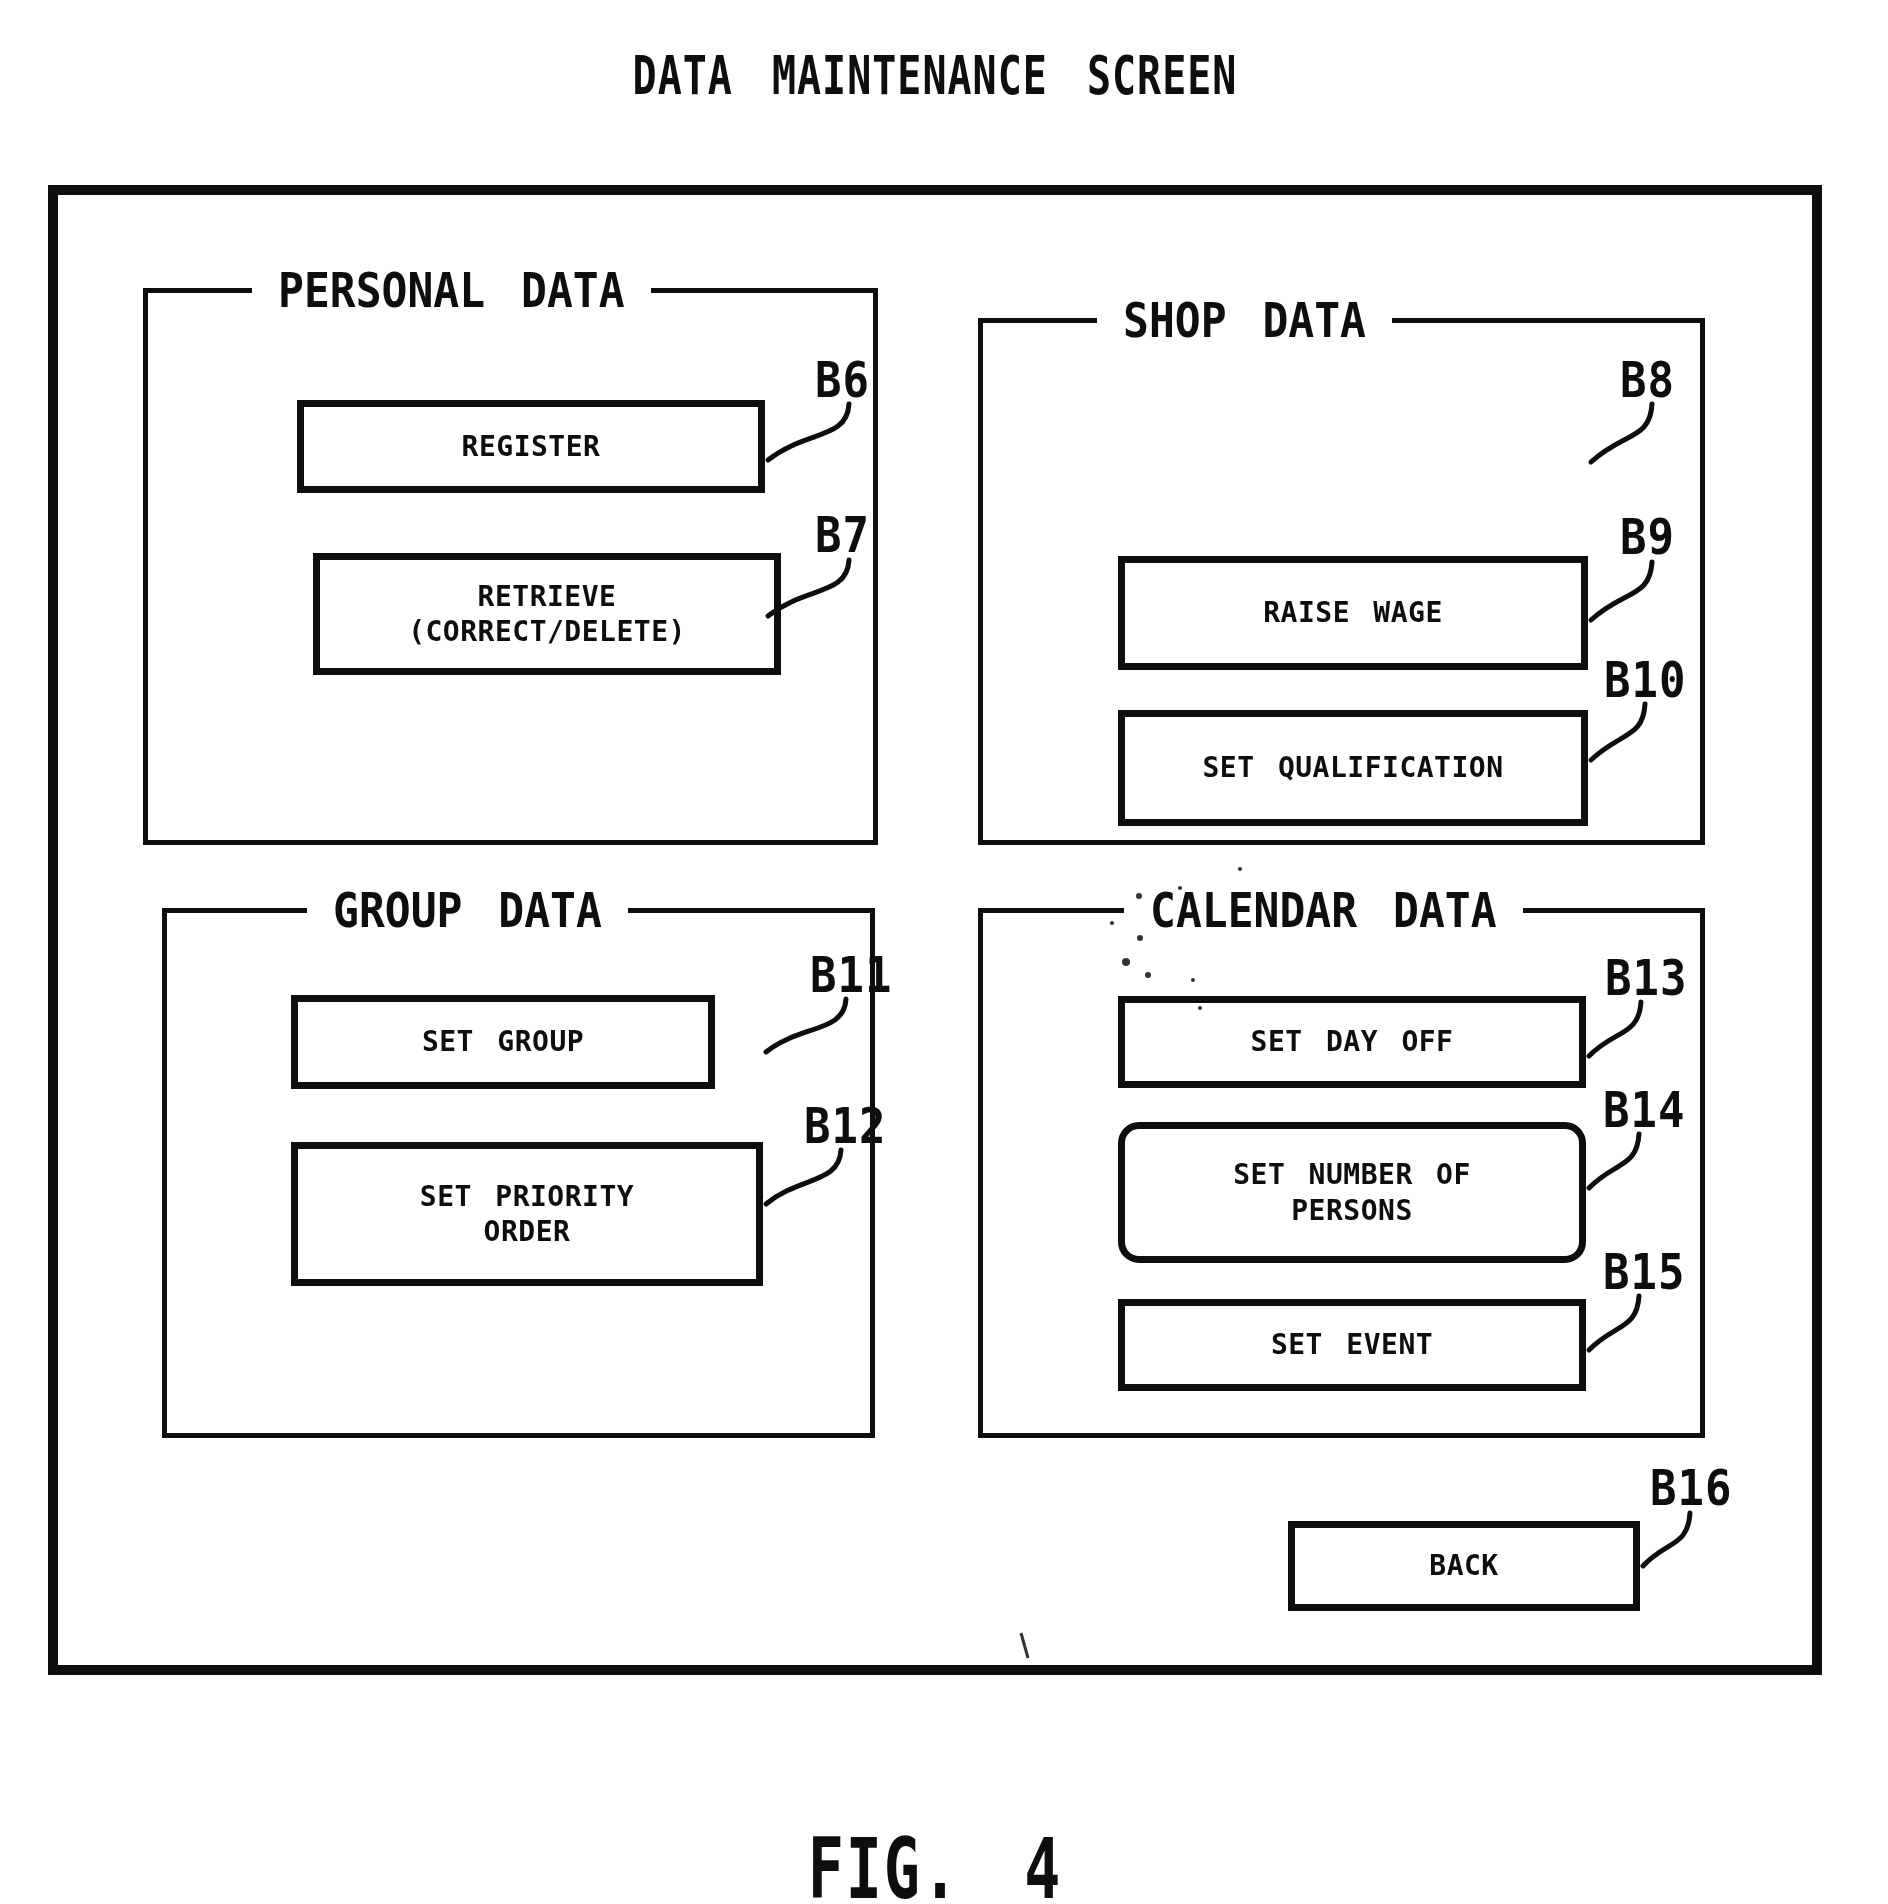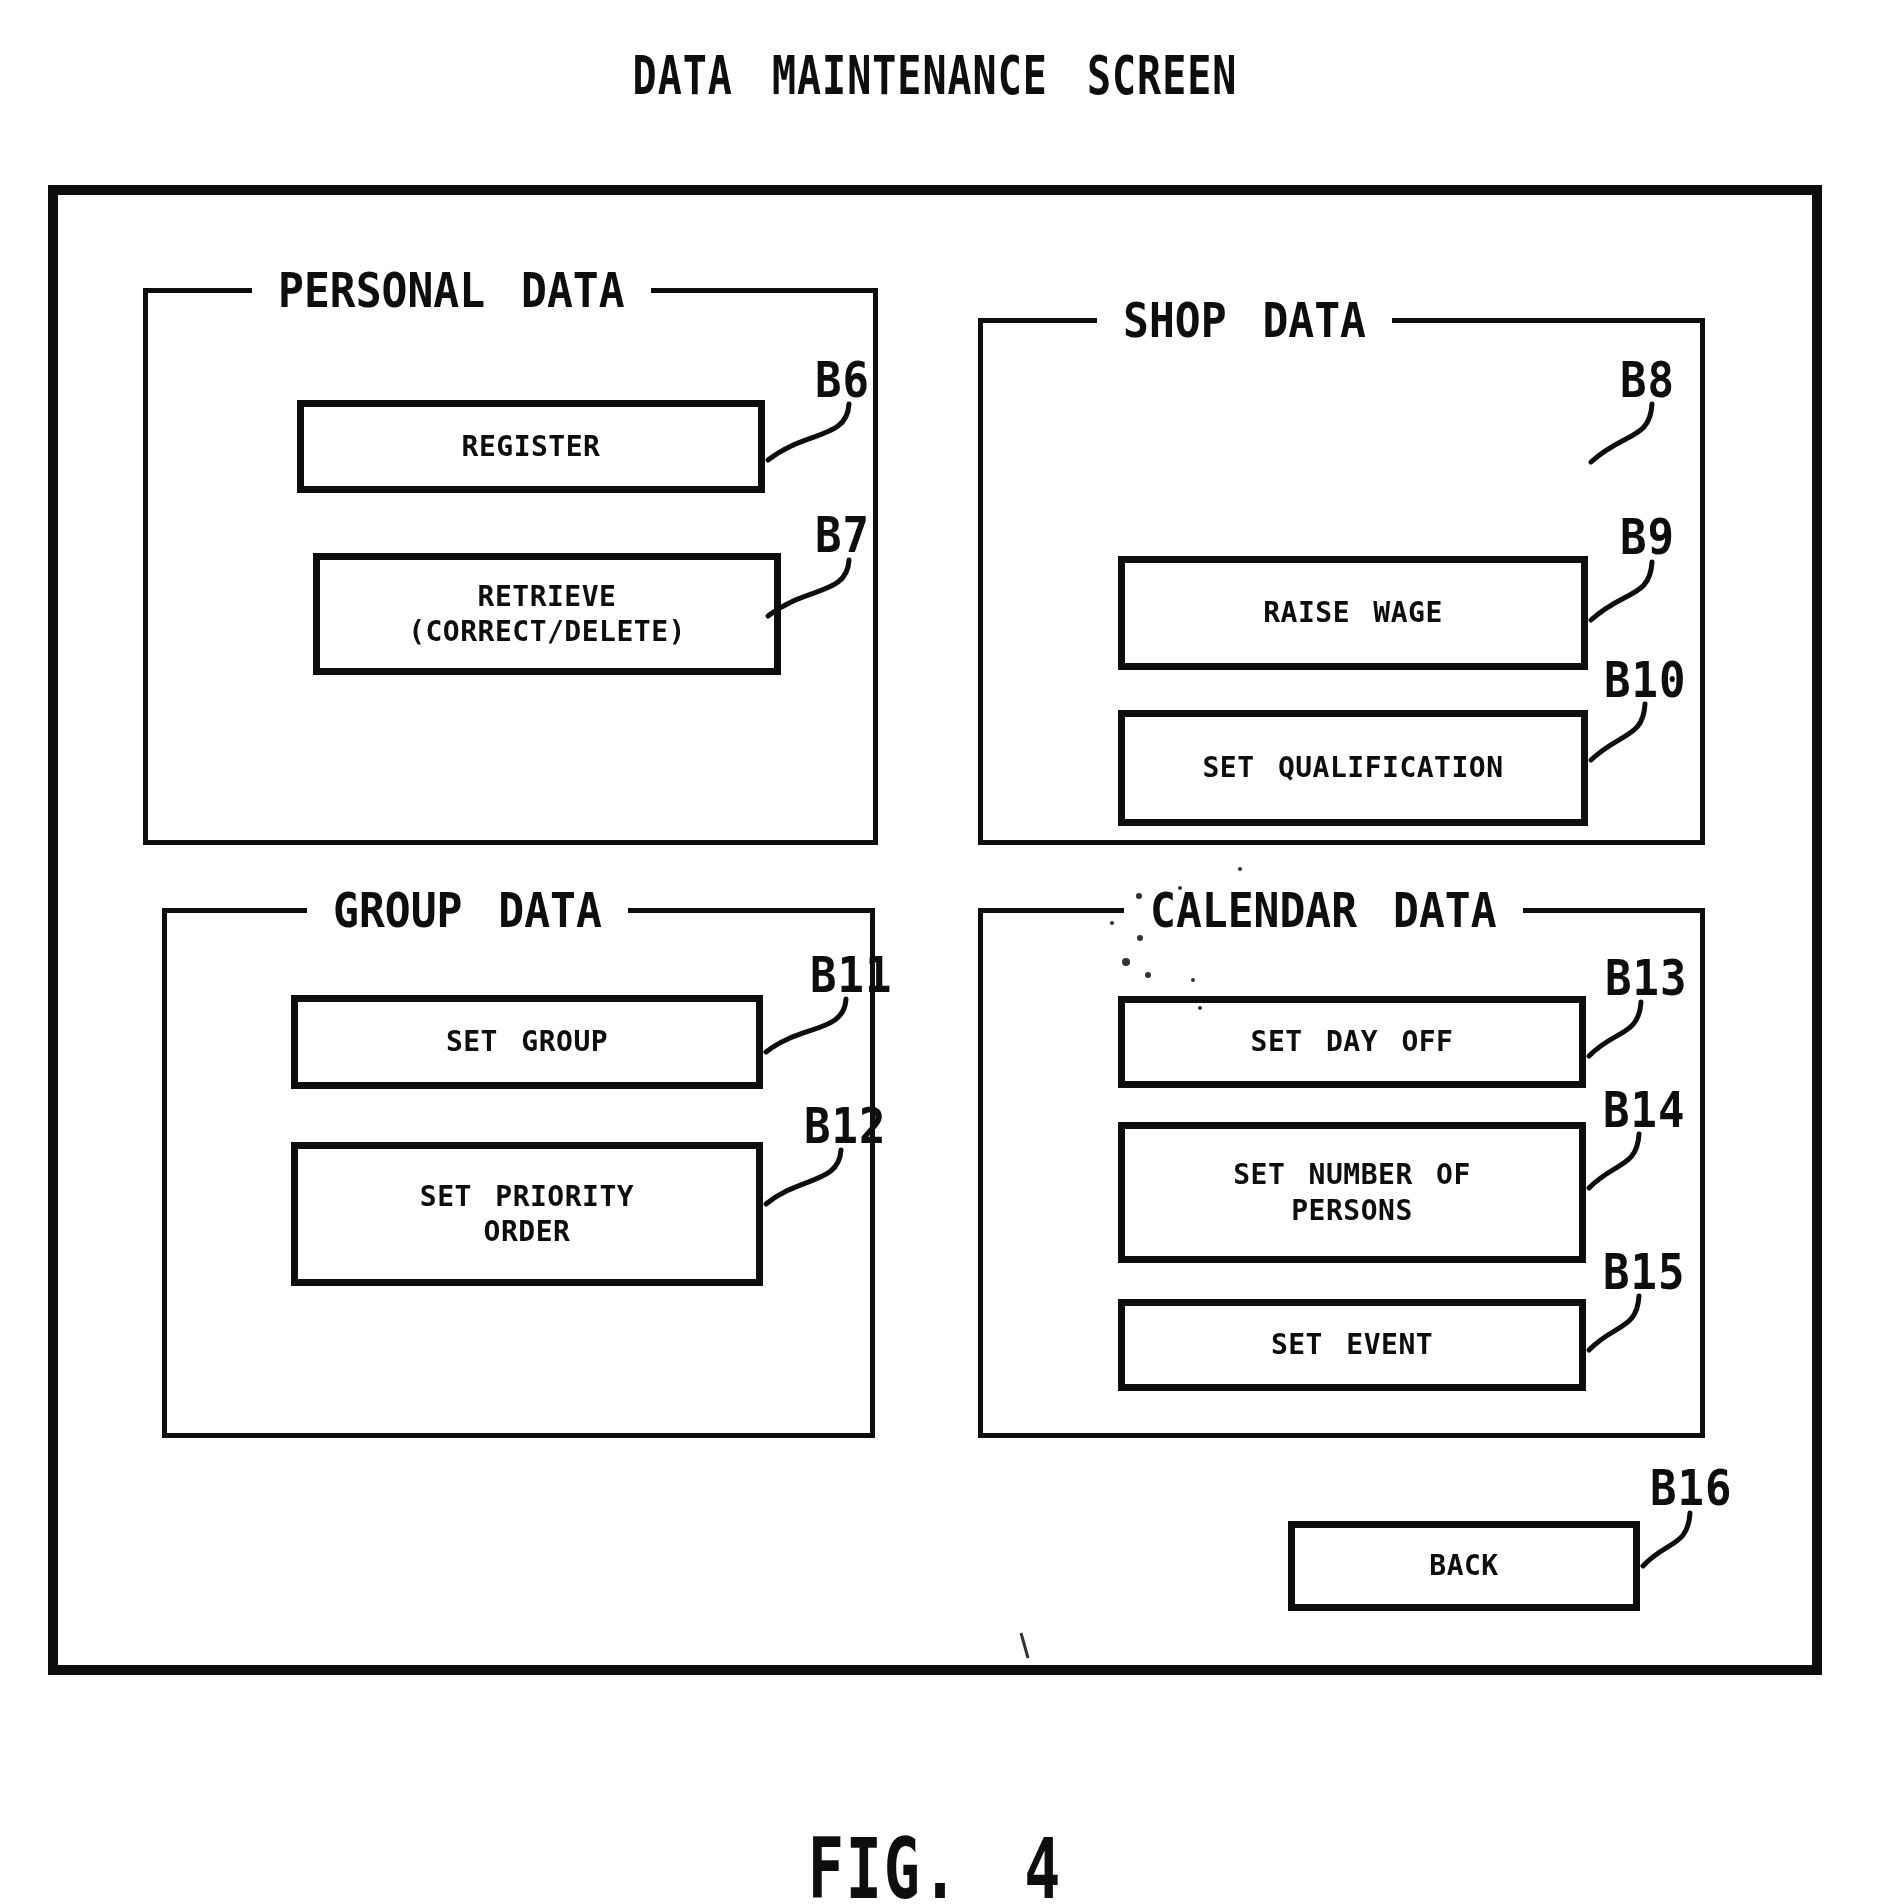--- a/index.html
+++ b/index.html
@@ -98,24 +98,24 @@
     line-height: 1.26;
     letter-spacing: 0.5px;
     word-spacing: 6px;
     white-space: pre-line;
   }
   #btn-register          { left: 297px;  top: 400px;  width: 468px; height: 93px; }
   #btn-retrieve          { left: 313px;  top: 553px;  width: 468px; height: 122px; }
   #btn-set-time          { left: 1118px; top: 402px;  width: 470px; height: 95px; }
   #btn-raise-wage        { left: 1118px; top: 556px;  width: 470px; height: 114px; }
   #btn-set-qualification { left: 1118px; top: 710px;  width: 470px; height: 116px; }
-  #btn-set-group         { left: 291px;  top: 995px;  width: 472px; height: 94px; }
+  #btn-set-group         { left: 291px;  top: 995px;  width: 424px; height: 94px; }
   #btn-set-priority      { left: 291px;  top: 1142px; width: 472px; height: 144px; }
   #btn-set-day-off       { left: 1118px; top: 996px;  width: 468px; height: 92px; }
-  #btn-set-number        { left: 1118px; top: 1122px; width: 468px; height: 141px; }
+  #btn-set-number        { left: 1118px; top: 1122px; width: 468px; height: 141px; border-radius: 21px; }
   #btn-set-event         { left: 1118px; top: 1299px; width: 468px; height: 92px; }
   #btn-back              { left: 1288px; top: 1521px; width: 352px; height: 90px; }
 
   
   .ref-label {
     position: absolute;
     font-size: 44px;
     letter-spacing: 1px;
     white-space: nowrap;
     transform: scaleY(1.15);

